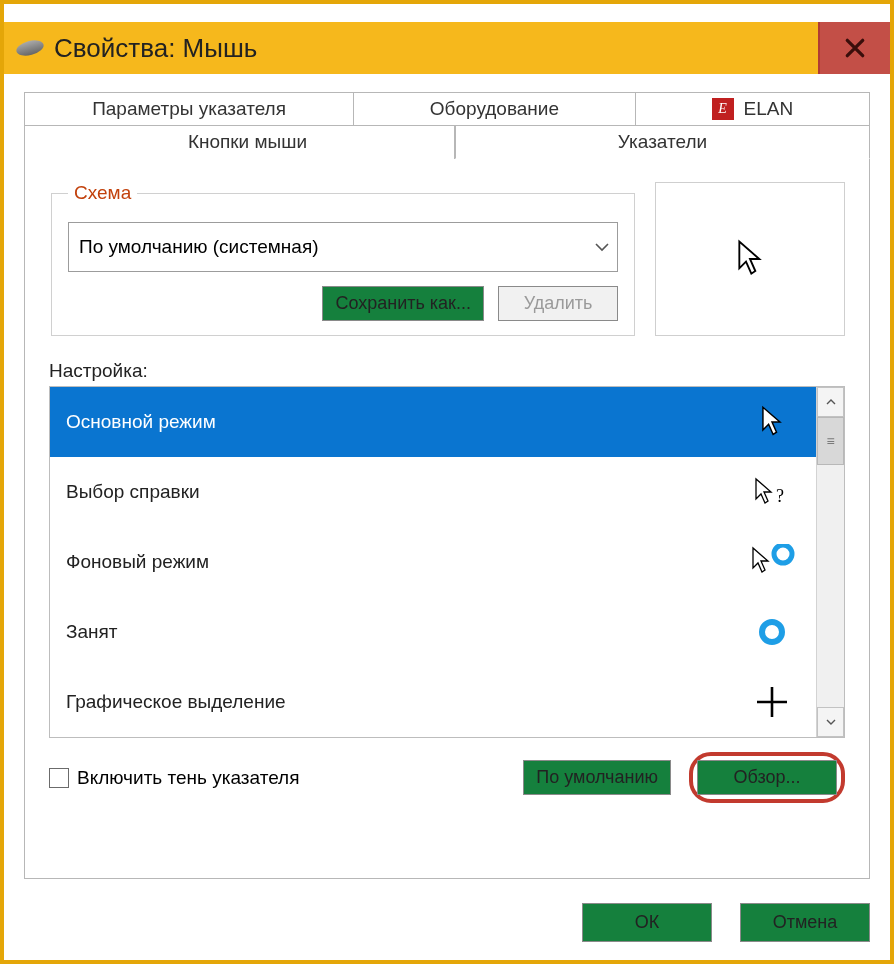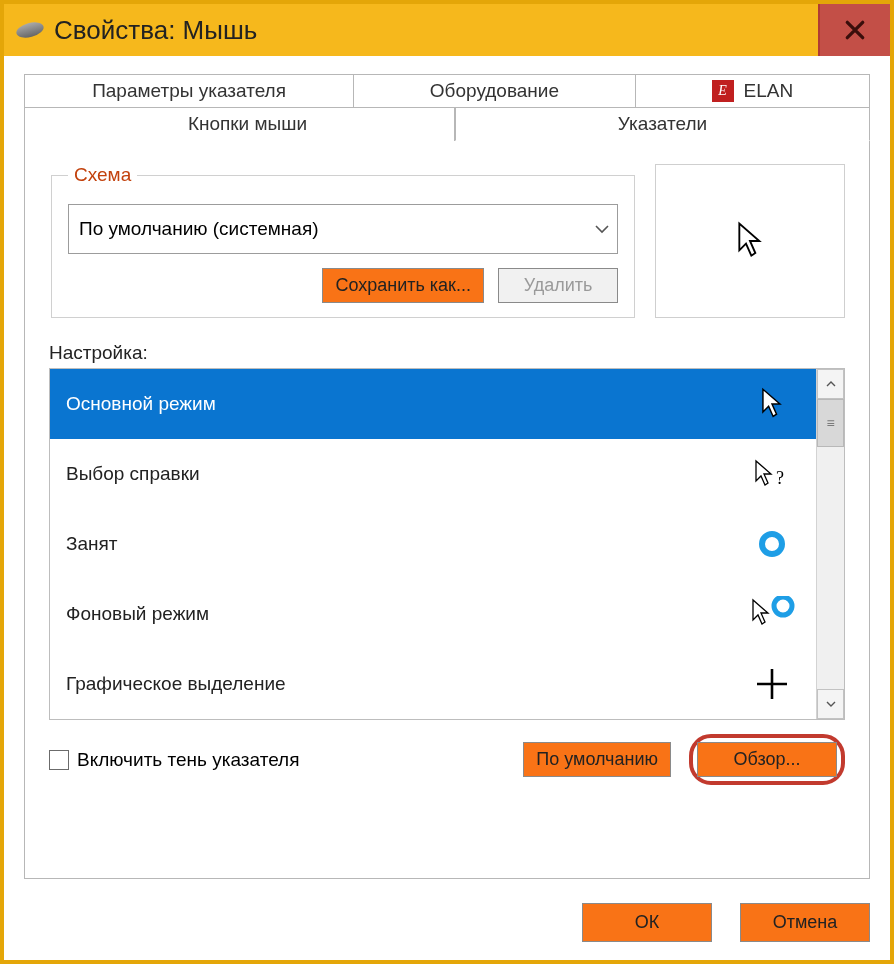--- a/index.html
+++ b/index.html
@@ -17,20 +17,21 @@
     display: flex;
     flex-direction: column;
   }
   .titlebar {
     height: 52px;
     background: #f6b81c;
     display: flex;
     align-items: center;
     padding-left: 12px;
     position: relative;
+    margin-top: 18px;
   }
   .titlebar-icon {
     width: 28px;
     height: 14px;
     border-radius: 50%;
     background: linear-gradient(#aaa,#666);
     margin-right: 10px;
     transform: rotate(-15deg);
   }
   .title-text {
@@ -143,21 +144,21 @@
   }
   .dropdown svg { width: 14px; height: 10px; }
   .schema-buttons {
     display: flex;
     justify-content: flex-end;
     gap: 14px;
     margin-top: 14px;
   }
   .btn {
     border: 1px solid #8a8a8a;
-    background: #f97316;
+    background: #15803d;
     padding: 6px 12px;
     font-size: 18px;
     font-family: inherit;
     cursor: pointer;
     min-width: 120px;
     color:#222;
   }
   .btn.disabled {
     color: #9a9a9a;
     background: #f1f1f1;
@@ -346,34 +347,34 @@
           <div class="list-item">
             <span>Выбор справки</span>
             <span class="cursor-cell">
               <svg width="40" height="34" viewBox="0 0 40 30">
                 <path d="M4 2 L4 22 L9 17 L13 26 L16 24 L12 15 L19 15 Z" fill="#fff" stroke="#000" stroke-width="1.3"></path>
                 <text x="24" y="25" font-size="18" font-family="serif" fill="#000">?</text>
               </svg>
             </span>
           </div>
           <div class="list-item">
-            <span>Занят</span>
-            <span class="cursor-cell">
-              <svg width="30" height="30" viewBox="0 0 30 30">
-                  <circle cx="15" cy="15" r="10" fill="none" stroke="#1e9ee6" stroke-width="6"></circle>
-                </svg>
-            </span>
-          </div>
-          <div class="list-item">
             <span>Фоновый режим</span>
             <span class="cursor-cell">
               <svg width="46" height="36" viewBox="0 0 46 36">
                 <path d="M4 4 L4 24 L9 19 L13 28 L16 26 L12 17 L19 17 Z" fill="#fff" stroke="#000" stroke-width="1.3"></path>
                 <circle cx="34" cy="10" r="9" fill="none" stroke="#1e9ee6" stroke-width="5"></circle>
               </svg>
+            </span>
+          </div>
+          <div class="list-item">
+            <span>Занят</span>
+            <span class="cursor-cell">
+              <svg width="30" height="30" viewBox="0 0 30 30">
+                  <circle cx="15" cy="15" r="10" fill="none" stroke="#1e9ee6" stroke-width="6"></circle>
+                </svg>
             </span>
           </div>
           <div class="list-item">
             <span>Графическое выделение</span>
             <span class="cursor-cell">
               <svg width="34" height="34" viewBox="0 0 34 34">
                   <path d="M17 2 V32 M2 17 H32" stroke="#000" stroke-width="2.6"></path>
                 </svg>
             </span>
           </div>

